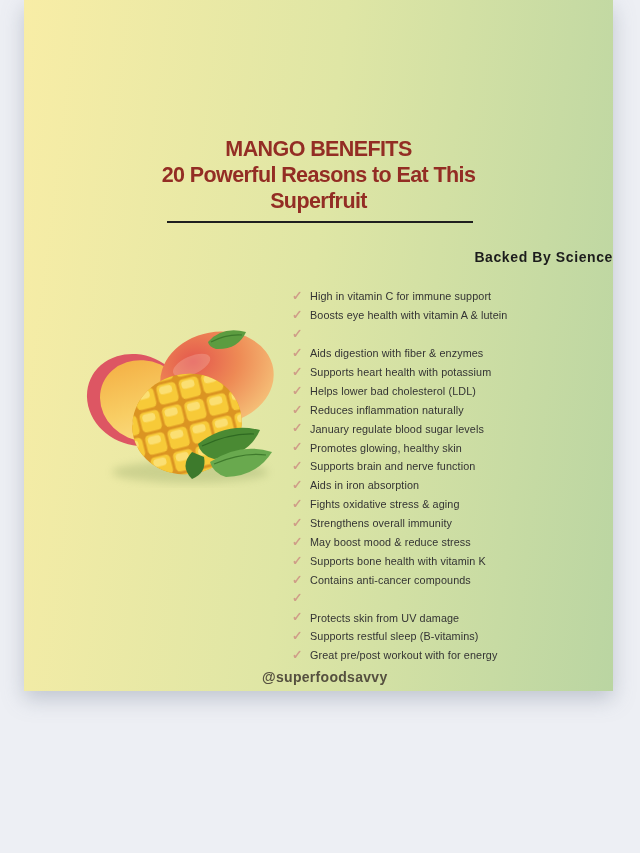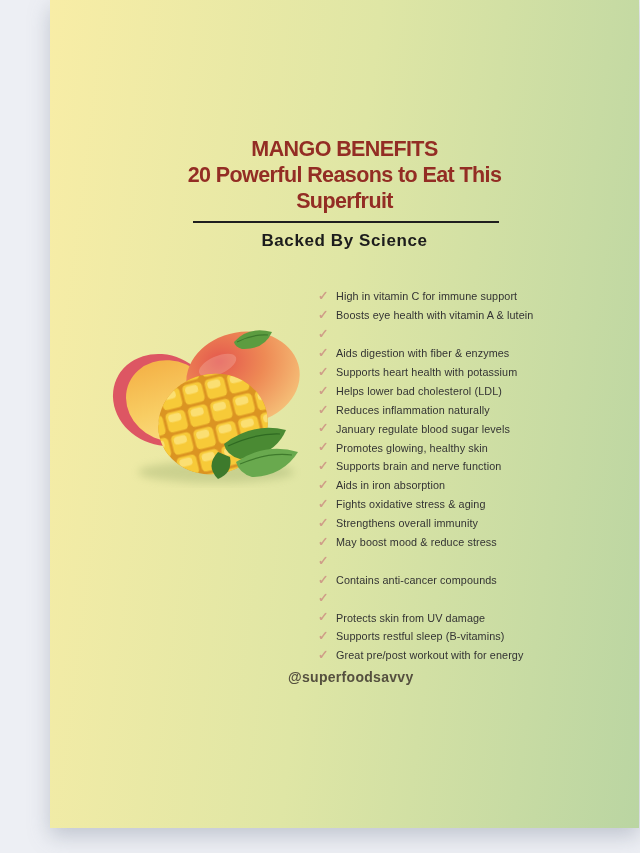--- a/index.html
+++ b/index.html
@@ -18,48 +18,47 @@
   html,body{width:640px;height:853px;}
   body{
     background:var(--page_bg);
     font-family:"Liberation Sans", sans-serif;
     position:relative;
     overflow:hidden;
   }
   .poster{
     position:absolute;
     left:24px; top:0;
-    width:589px; height:828px;
+    width:589px; height:691px;
     background:linear-gradient(97deg, var(--bg_left) 0%, var(--bg_mid) 48%, var(--bg_right) 100%);
     box-shadow:0 8px 20px rgba(110,120,140,0.35);
-    margin-left:26px;
   }
   .title{
     position:absolute;
     top:136px; left:0; right:0;
     text-align:center;
     color:var(--title);
     font-weight:700;
     font-size:21.5px;
     line-height:26px;
     letter-spacing:-0.6px;
   }
   .divider{
     position:absolute;
     top:221px; left:143px;
     width:306px; height:2px;
     background:var(--divider);
   }
   .subtitle{
     position:absolute;
-    top:231px; left:0; right:0;
-    text-align:center;
+    top:249px; left:0; right:0;
+    text-align:right;
     color:var(--subtitle);
     font-weight:700;
-    font-size:17px;
+    font-size:14px;
     letter-spacing:0.6px;
   }
   .illustration{
     position:absolute;
     left:56px; top:326px;
     width:212px; height:162px;
   }
   .benefits{
     position:absolute;
     left:268px; top:287px;
@@ -214,20 +213,21 @@
       <li>
         <span class="check">✓</span>
         <span class="btext">Strengthens overall immunity</span>
       </li>
       <li>
         <span class="check">✓</span>
         <span class="btext">May boost mood &amp; reduce stress</span>
       </li>
       <li>
         <span class="check">✓</span>
+        <span class="btext">Supports bone health with vitamin K</span>
       </li>
       <li>
         <span class="check">✓</span>
         <span class="btext">Contains anti-cancer compounds</span>
       </li>
       <li>
         <span class="check">✓</span>
       </li>
       <li>
         <span class="check">✓</span>

